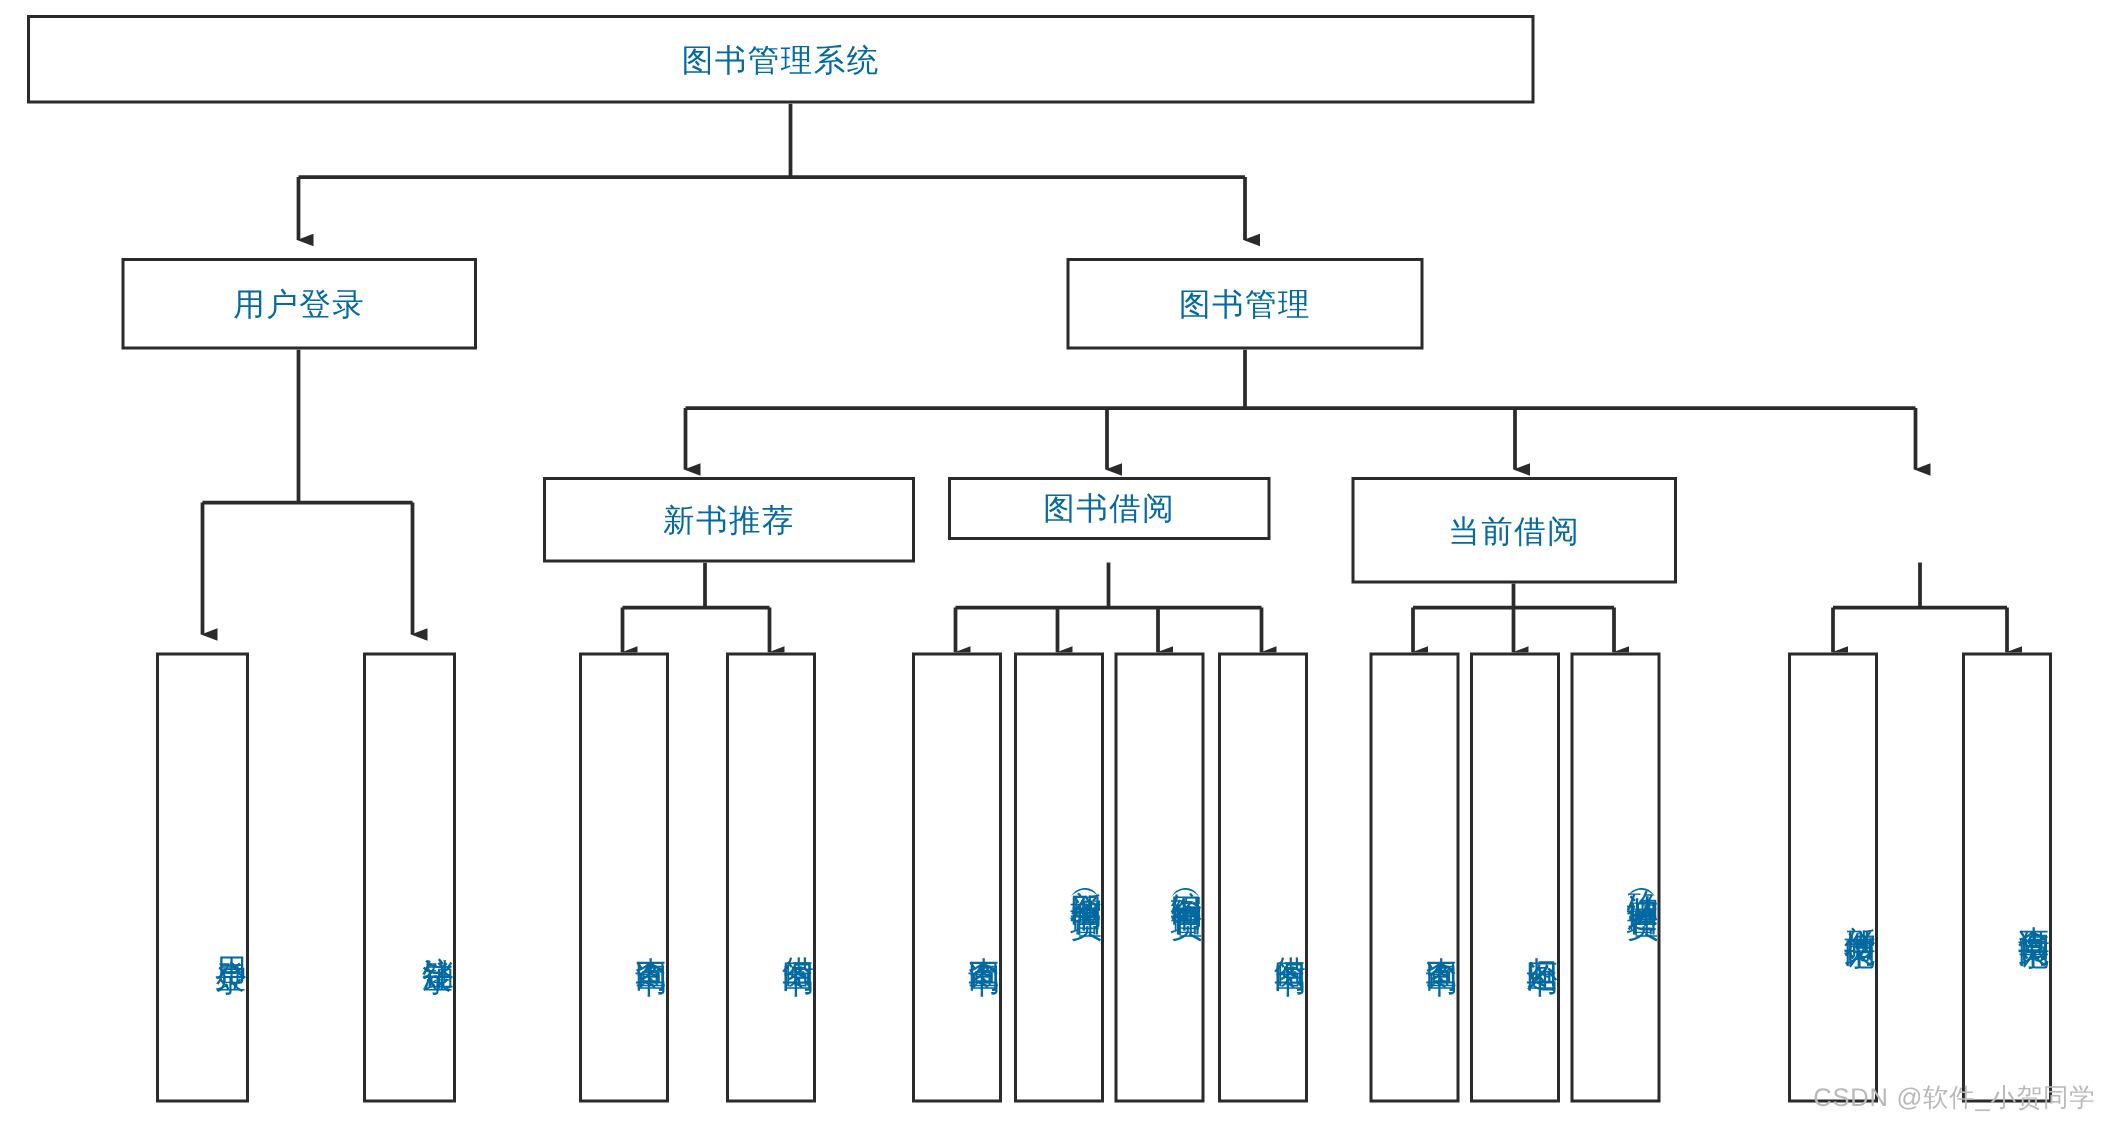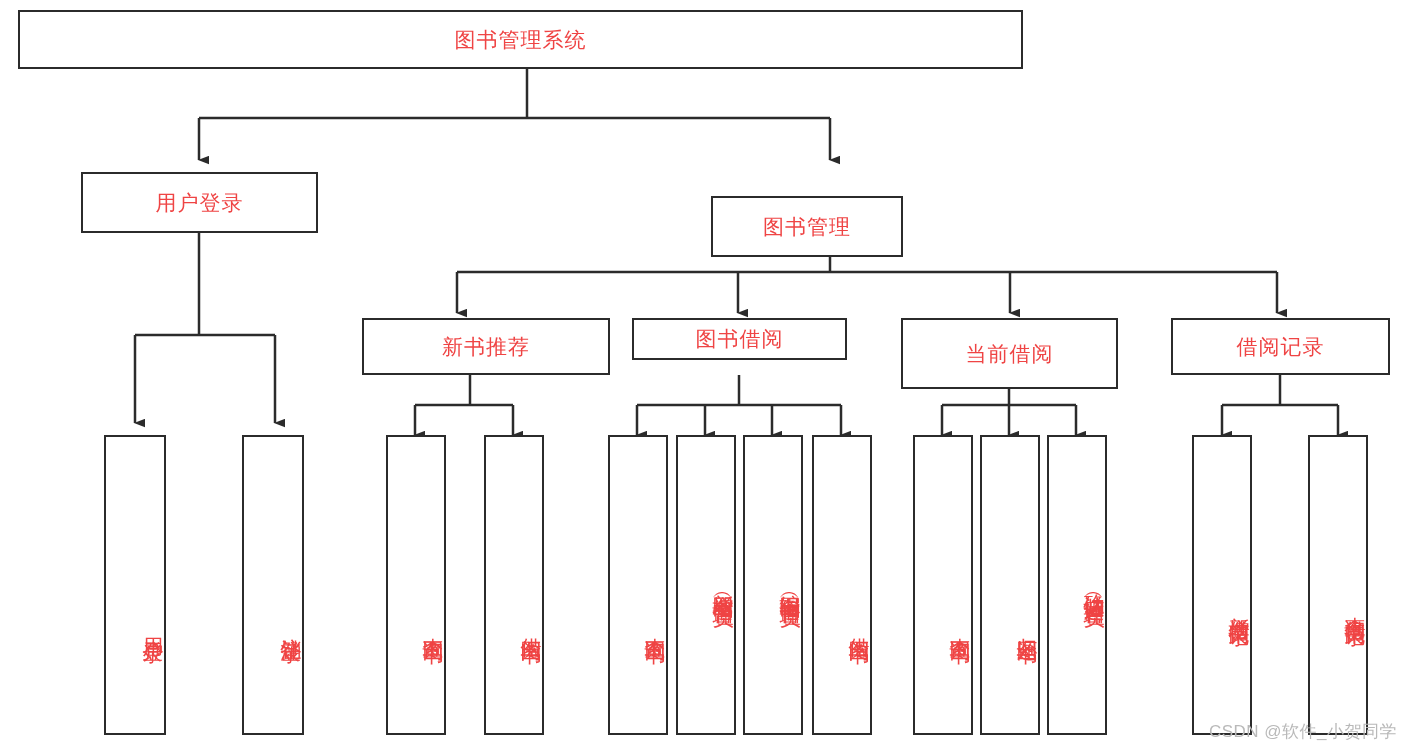--- a/index.html
+++ b/index.html
@@ -25,21 +25,21 @@
     height: 747px;
   }
   .node {
     position: absolute;
     box-sizing: border-box;
     border: 2px solid #2b2b2b;
     background: #ffffff;
     display: flex;
     align-items: center;
     justify-content: center;
-    color: #ef4444;
+    color: #0369a1;
   }
   .node.horizontal {
     font-size: 21px;
     letter-spacing: 1px;
   }
   .node.vertical {
     writing-mode: vertical-rl;
     text-orientation: upright;
     font-size: 21px;
     letter-spacing: 2px;
@@ -125,39 +125,36 @@
   </svg>
 
   <div class="node horizontal" style="left:18px; top:10px; width:1005px; height:59px;">
     <span class="node-label">图书管理系统</span>
   </div>
 
   <div class="node horizontal" style="left:81px; top:172px; width:237px; height:61px;">
     <span class="node-label">用户登录</span>
   </div>
 
-  <div class="node horizontal" style="left:711px; top:172px; width:192px; height:61px;margin-top:24px;">
+  <div class="node horizontal" style="left:711px; top:172px; width:238px; height:61px;">
     <span class="node-label">图书管理</span>
   </div>
 
   <div class="node horizontal" style="left:362px; top:318px; width:248px; height:57px;">
     <span class="node-label">新书推荐</span>
   </div>
 
   <div class="node horizontal" style="left:632px; top:318px; width:215px; height:42px;">
     <span class="node-label">图书借阅</span>
   </div>
 
   <div class="node horizontal" style="left:901px; top:318px; width:217px; height:71px;">
     <span class="node-label">当前借阅</span>
   </div>
 
-  <div class="node horizontal" style="left:1171px; top:318px; width:219px; height:57px;">
-    <span class="node-label">借阅记录</span>
-  </div>
 
   <div class="node vertical" style="left:104px; top:435px; width:62px; height:300px; padding-top:86px;">
     <span class="node-label">用户登录</span>
   </div>
 
   <div class="node vertical" style="left:242px; top:435px; width:62px; height:300px; padding-top:86px;">
     <span class="node-label">注销登录</span>
   </div>
 
   <div class="node vertical" style="left:386px; top:435px; width:60px; height:300px; padding-top:86px;">

